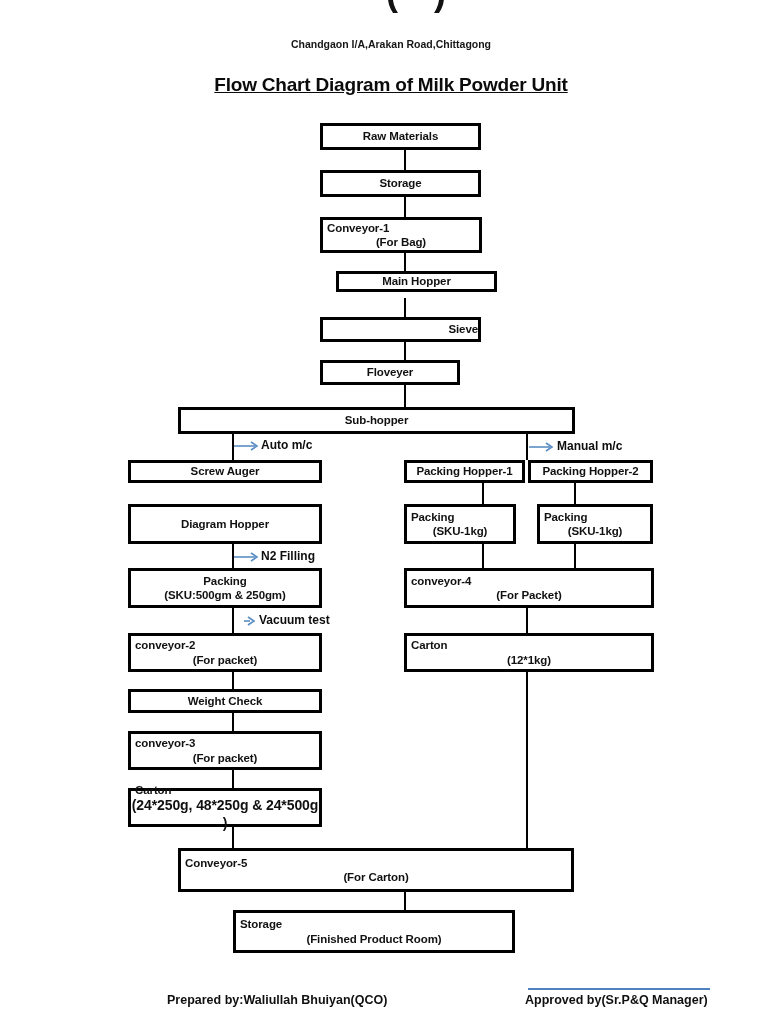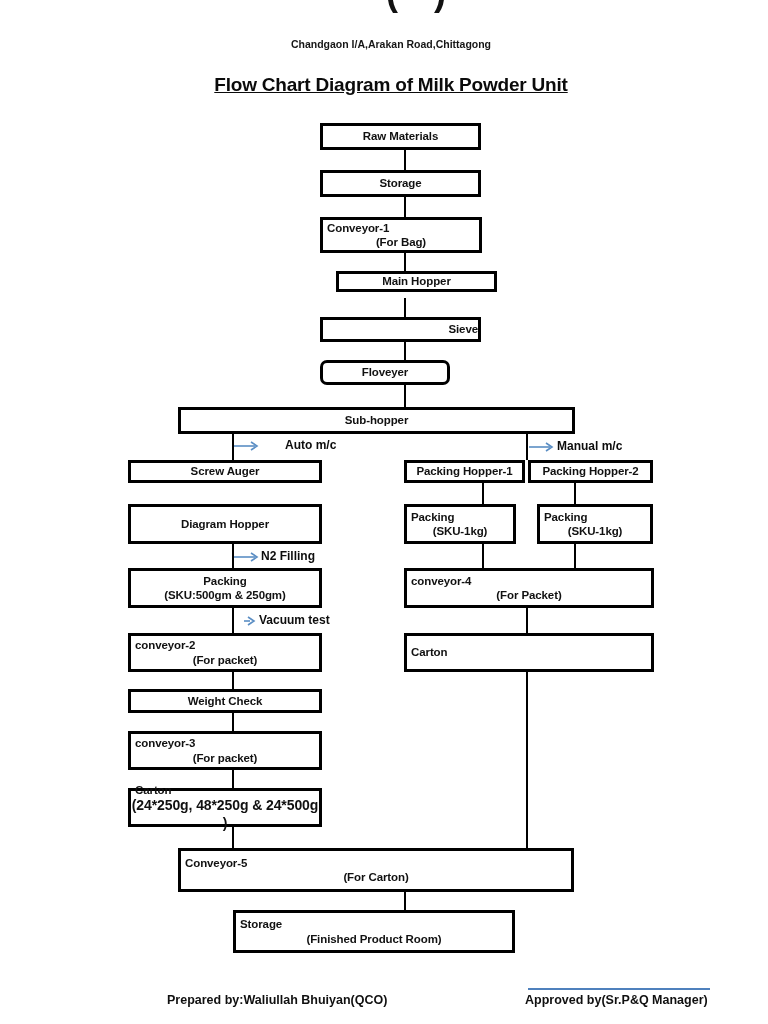--- a/index.html
+++ b/index.html
@@ -70,37 +70,37 @@
   <div class="bx single" style="left:320px;top:271px;width:161px;height:21px;margin-left:16px;">
     <span>Main Hopper</span>
   </div>
   <div class="vl" style="left:404px;top:298px;height:19px;"></div>
 
   <div class="bx single" style="left:320px;top:317px;width:161px;height:25px;align-items:flex-end;">
     <span>Sieve</span>
   </div>
   <div class="vl" style="left:404px;top:342px;height:18px;"></div>
 
-  <div class="bx single" style="left:320px;top:360px;width:130px;height:25px;border-radius:7px;">
+  <div class="bx single" style="left:320px;top:360px;width:140px;height:25px;">
     <span>Floveyer</span>
   </div>
   <div class="vl" style="left:404px;top:385px;height:22px;"></div>
 
   <div class="bx single" style="left:178px;top:407px;width:397px;height:27px;">
     <span>Sub-hopper</span>
   </div>
 
   <div class="vl" style="left:232px;top:434px;height:26px;"></div>
   <div class="vl" style="left:526px;top:434px;height:26px;"></div>
 
   <svg class="arrow-svg" style="left:234px;top:440px;" width="26" height="12" viewBox="0 0 26 12">
     <line x1="0" y1="6" x2="21" y2="6" stroke="#5b8ec4" stroke-width="1.6"></line>
     <polyline points="17,2 23,6 17,10" fill="none" stroke="#5b8ec4" stroke-width="1.6"></polyline>
   </svg>
-  <span class="blabel" style="left:261px;top:438px;margin-left:24px;">Auto m/c</span>
+  <span class="blabel" style="left:261px;top:438px;">Auto m/c</span>
 
   <svg class="arrow-svg" style="left:529px;top:441px;" width="26" height="12" viewBox="0 0 26 12">
     <line x1="0" y1="6" x2="21" y2="6" stroke="#5b8ec4" stroke-width="1.6"></line>
     <polyline points="17,2 23,6 17,10" fill="none" stroke="#5b8ec4" stroke-width="1.6"></polyline>
   </svg>
   <span class="blabel" style="left:557px;top:439px;">Manual m/c</span>
 
   <div class="bx single" style="left:128px;top:460px;width:194px;height:23px;">
     <span>Screw Auger</span>
   </div>
@@ -172,20 +172,21 @@
   <div class="vl" style="left:574px;top:544px;height:24px;"></div>
 
   <div class="bx duo" style="left:404px;top:568px;width:250px;height:40px;">
     <div class="l1">conveyor-4</div>
     <div class="l2">(For Packet)</div>
   </div>
   <div class="vl" style="left:526px;top:608px;height:25px;"></div>
 
   <div class="bx duo" style="left:404px;top:633px;width:250px;height:39px;">
     <div class="l1">Carton</div>
+    <div class="l2">(12*1kg)</div>
   </div>
   <div class="vl" style="left:526px;top:672px;height:176px;"></div>
 
   <div class="bx duo" style="left:178px;top:848px;width:396px;height:44px;">
     <div class="l1">Conveyor-5</div>
     <div class="l2">(For Carton)</div>
   </div>
   <div class="vl" style="left:404px;top:892px;height:18px;"></div>
 
   <div class="bx duo" style="left:233px;top:910px;width:282px;height:43px;">

